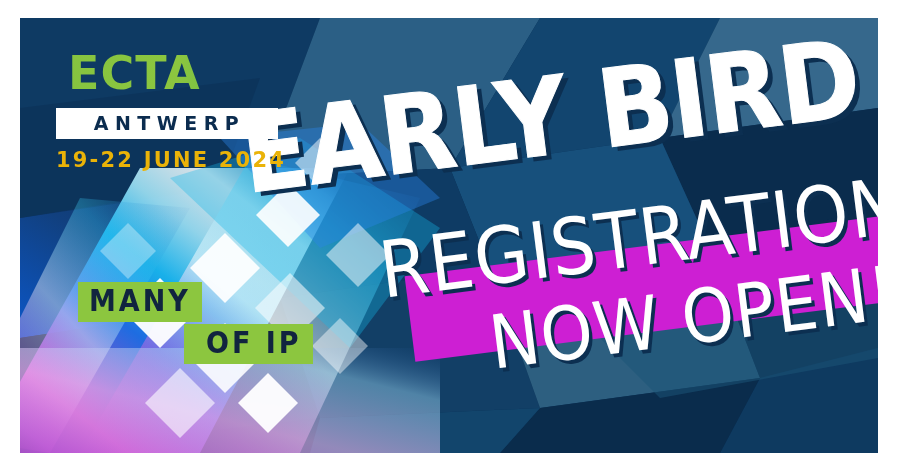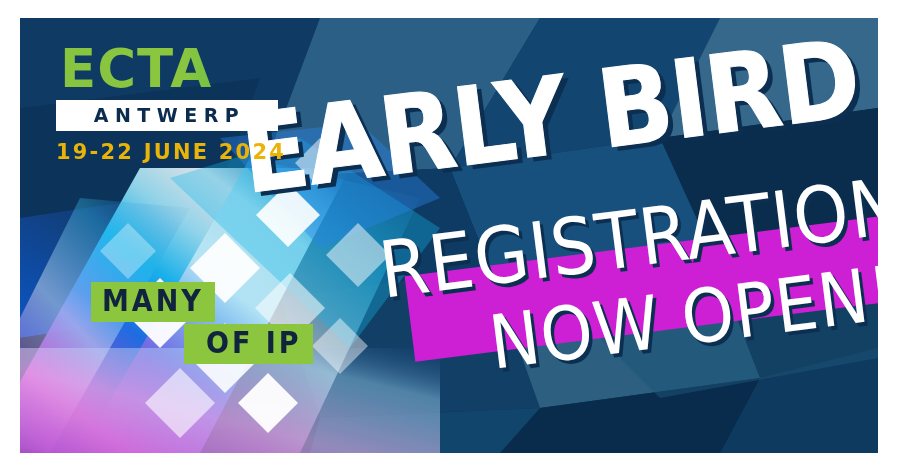--- a/index.html
+++ b/index.html
@@ -35,29 +35,29 @@
     position: absolute;
     left: 36px;
     top: 22px;
     width: 222px;
     z-index: 40;
   }
 
   #ecta-wordmark {
     font-family: "DejaVu Sans", sans-serif;
     font-weight: bold;
-    font-size: 53px;
+    font-size: 46px;
     letter-spacing: 1px;
     line-height: 0.95;
     background: linear-gradient(95deg, #86c440 0%, #8cc63f 55%, #55b84e 100%);
     -webkit-background-clip: text;
     background-clip: text;
     color: transparent;
     -webkit-text-fill-color: transparent;
-    margin: 4px;
+    margin: 12px;
     padding: 0;
   }
 
   #antwerp-bar {
     background: #ffffff;
     margin-top: 6px;
     padding: 4px 6px 5px 6px;
     text-align: center;
   }
 
@@ -96,21 +96,21 @@
     display: block;
     color: #11243f;
     font-size: 30px;
     line-height: 1.0;
     letter-spacing: 3px;
     padding: 4px 11px 6px 11px;
     white-space: nowrap;
     width: max-content;
   }
 
-  .tag-1 { background: #8cc63f; margin-left: 37px; }
+  .tag-1 { background: #8cc63f; margin-left: 24px; }
   .tag-2 { background: #e413d9; margin-left: 74px; margin-top: 2px; }
   .tag-3 { background: #8cc63f; margin-left: 130px; margin-top: 2px; padding-left: 22px; }
 
   
   #headline-group {
     position: absolute;
     left: 0;
     top: 0;
     width: 100%;
     height: 100%;

